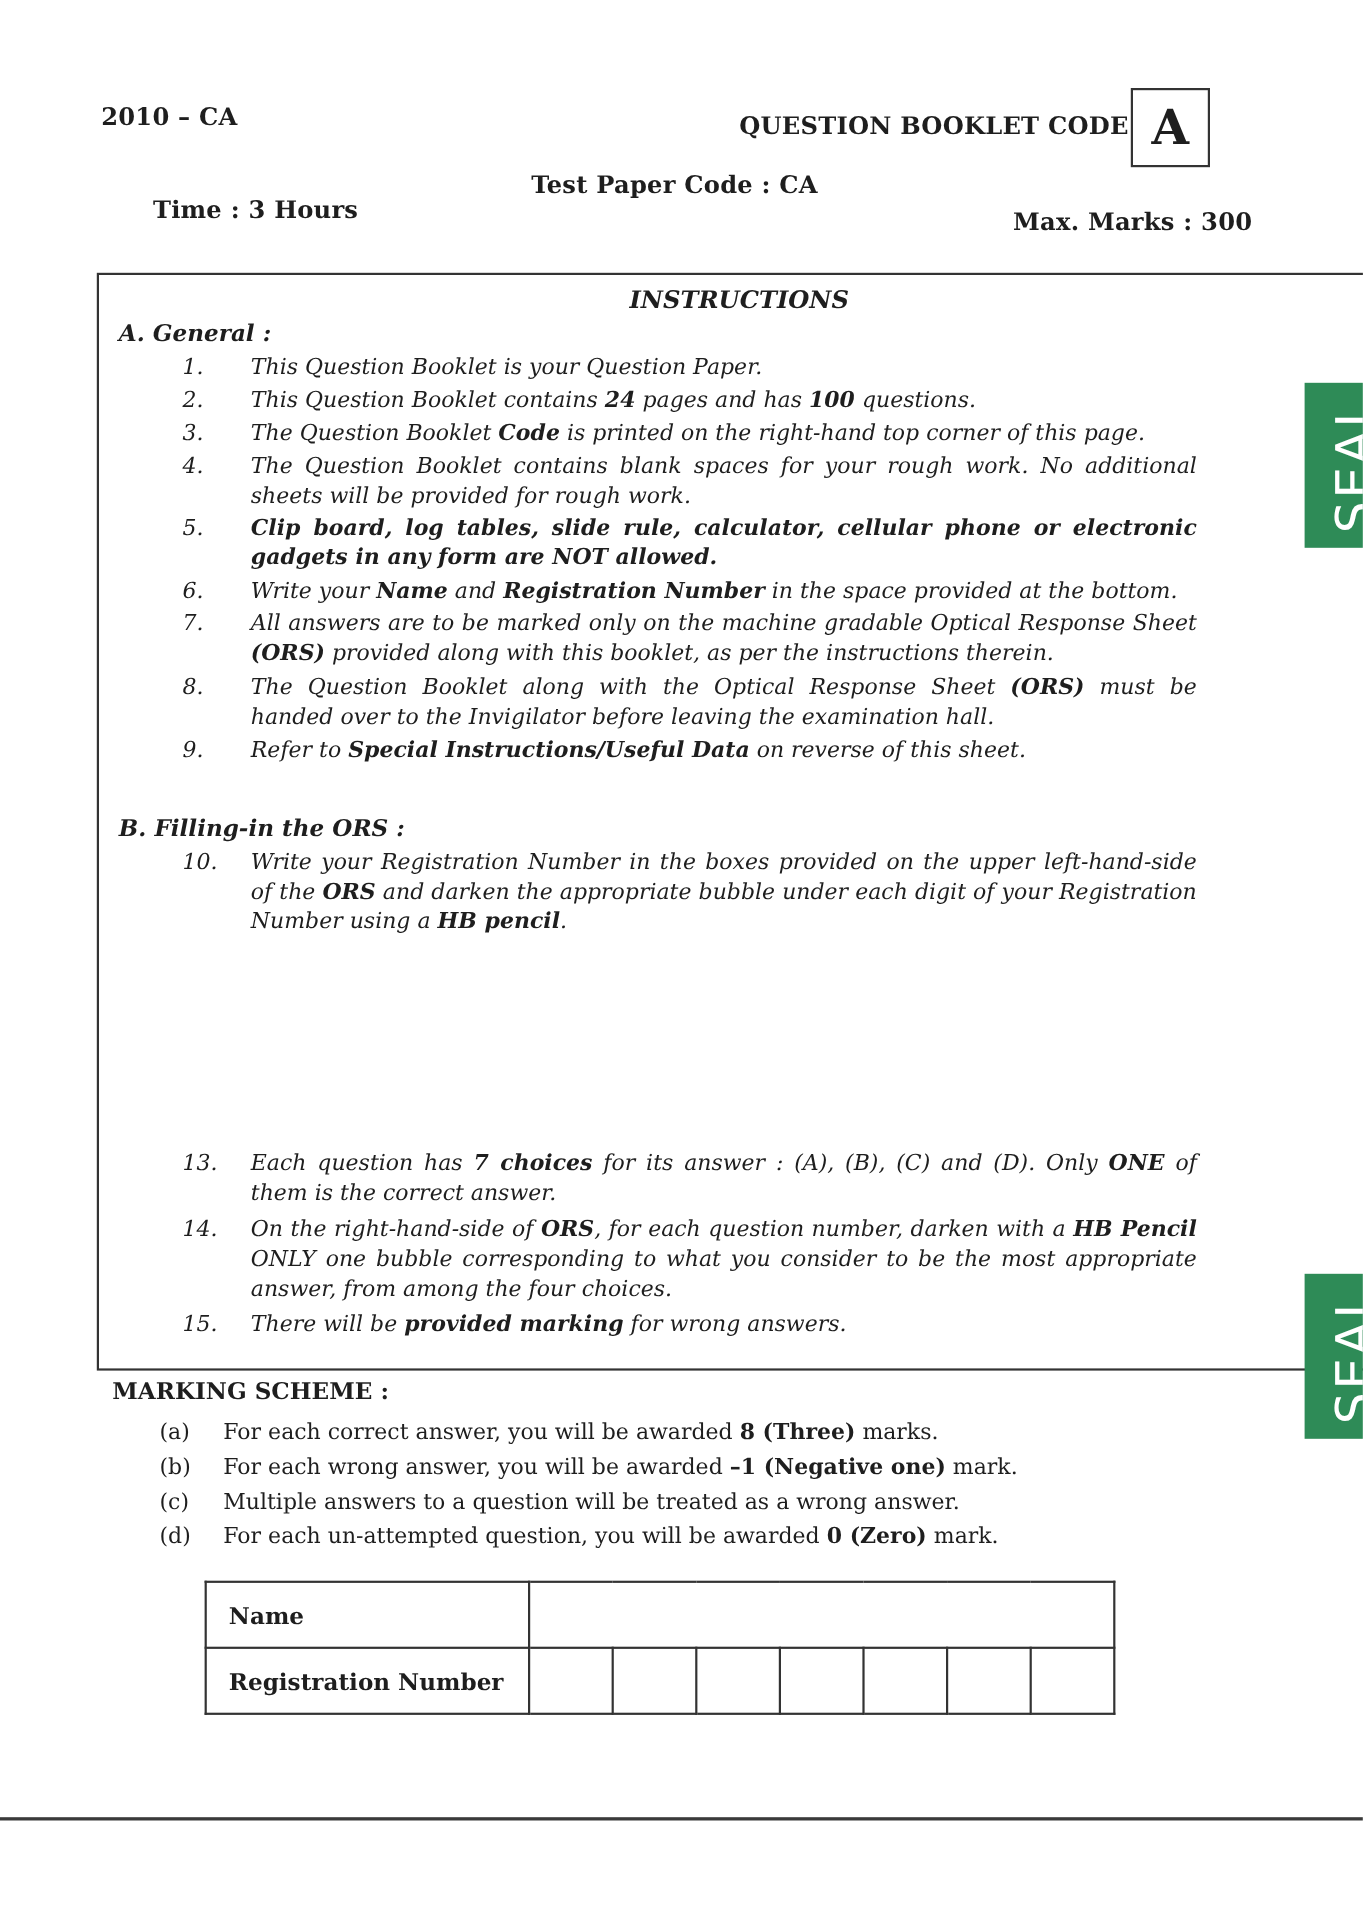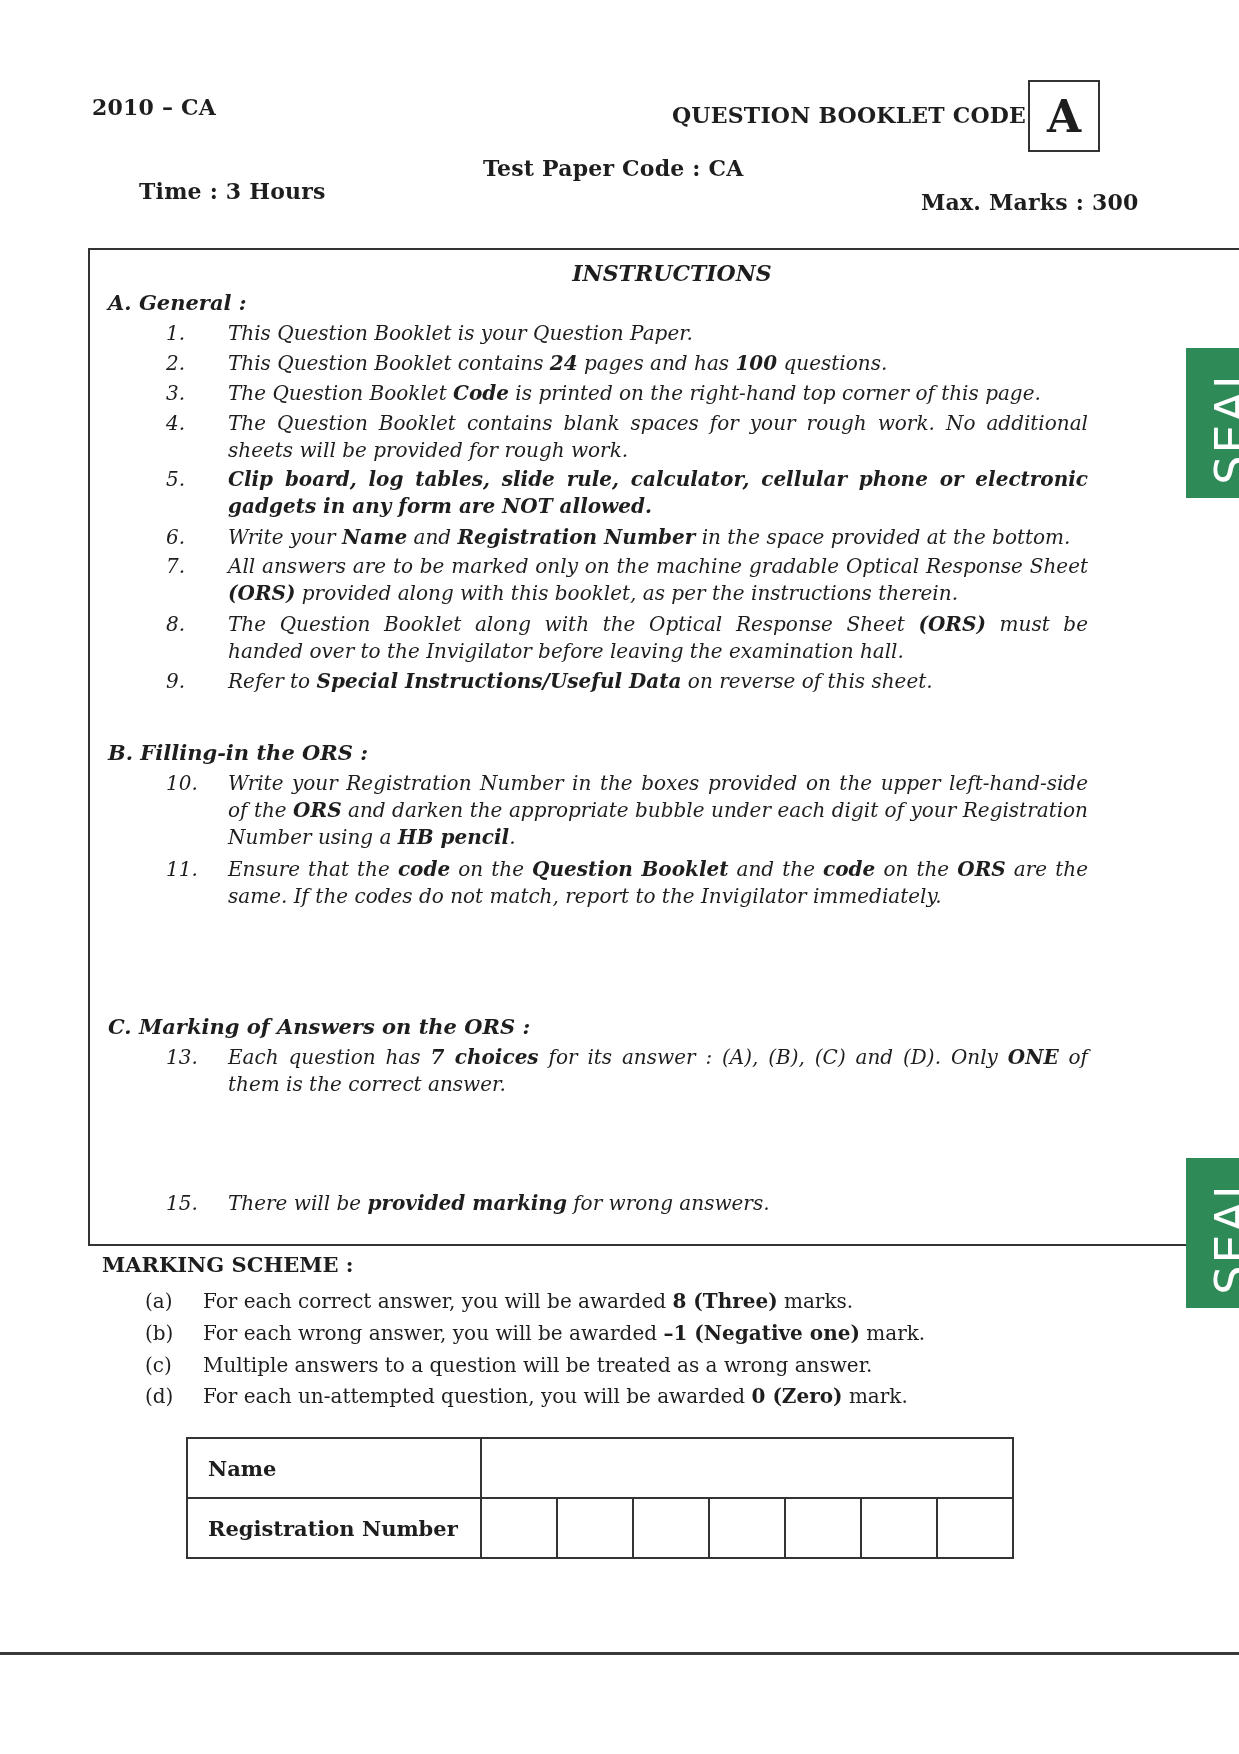--- a/index.html
+++ b/index.html
@@ -94,29 +94,28 @@
   <div class="item" style="top:418px">
       <span class="num">9.</span>
       <span class="txt">Refer to <b>Special Instructions/Useful Data</b> on reverse of this sheet.</span>
     </div>
 
   <div class="sec-head" style="top:490px">B. Filling-in the ORS :</div>
   <div class="item" style="top:520px">
       <span class="num">10.</span>
       <span class="txt">Write your Registration Number in the boxes provided on the upper left-hand-side of the <b>ORS</b> and darken the appropriate bubble under each digit of your Registration Number using a <b>HB pencil</b>.</span>
     </div>
-  <div class="item" style="top:606px">
-      <span class="num">11.</span>
-      <span class="txt">Ensure that the <b>code</b> on the <b>Question Booklet</b> and the <b>code</b> on the <b>ORS</b> are the same. If the codes do not match, report to the Invigilator immediately.</span>
-    </div>
 
-  <div class="sec-head" style="top:764px">C. Marking of Answers on the ORS :</div>
   <div class="item" style="top:794px">
       <span class="num">13.</span>
       <span class="txt">Each question has <b>7 choices</b> for its answer : (A), (B), (C) and (D). Only <b>ONE</b> of them is the correct answer.</span>
+    </div>
+  <div class="item" style="top:854px">
+      <span class="num">14.</span>
+      <span class="txt">On the right-hand-side of <b>ORS</b>, for each question number, darken with a <b>HB Pencil</b> ONLY one bubble corresponding to what you consider to be the most appropriate answer, from among the four choices.</span>
     </div>
   <div class="item" style="top:940px">
       <span class="num">15.</span>
       <span class="txt">There will be <b>provided marking</b> for wrong answers.</span>
     </div>
 </div>
 
 <div id="marking-head" class="abs">MARKING SCHEME :</div>
 <div class="mk" style="top:1288px">
     <span class="lbl">(a)</span>

